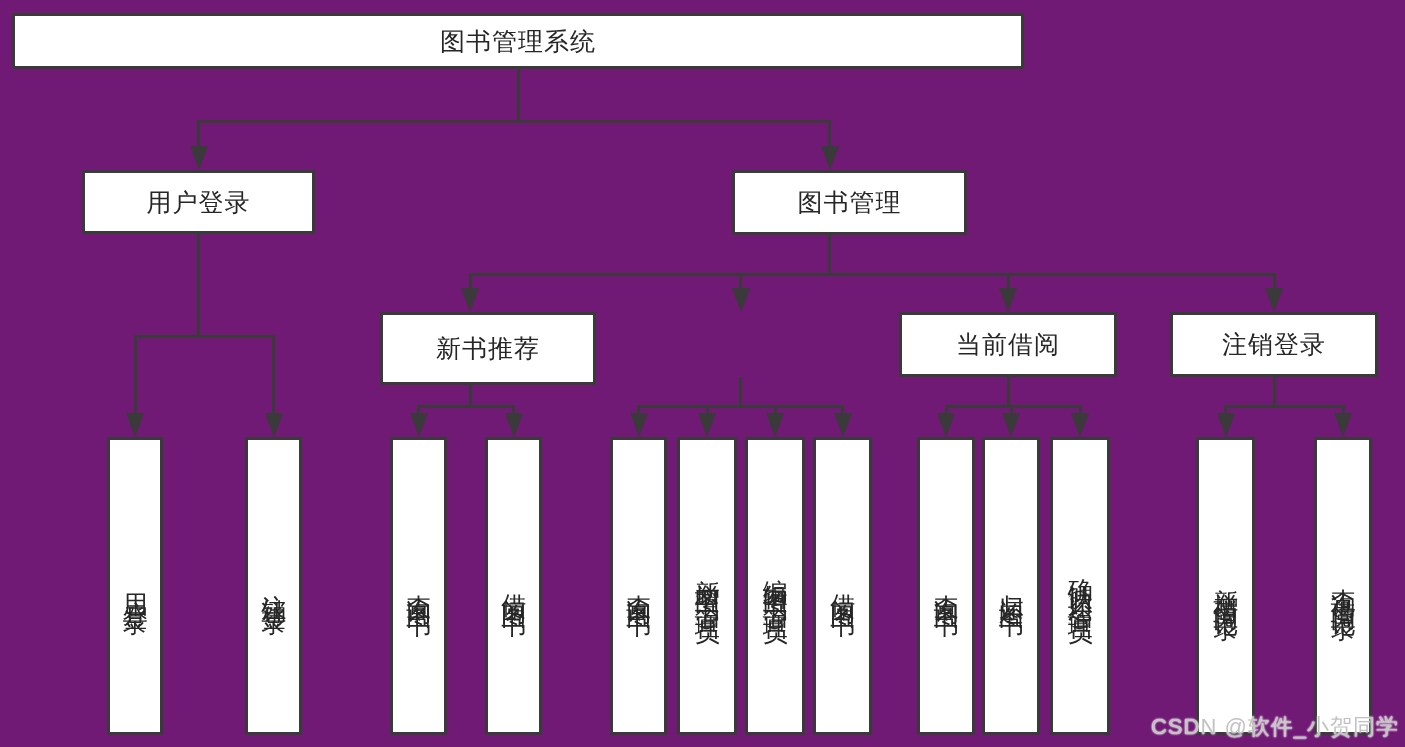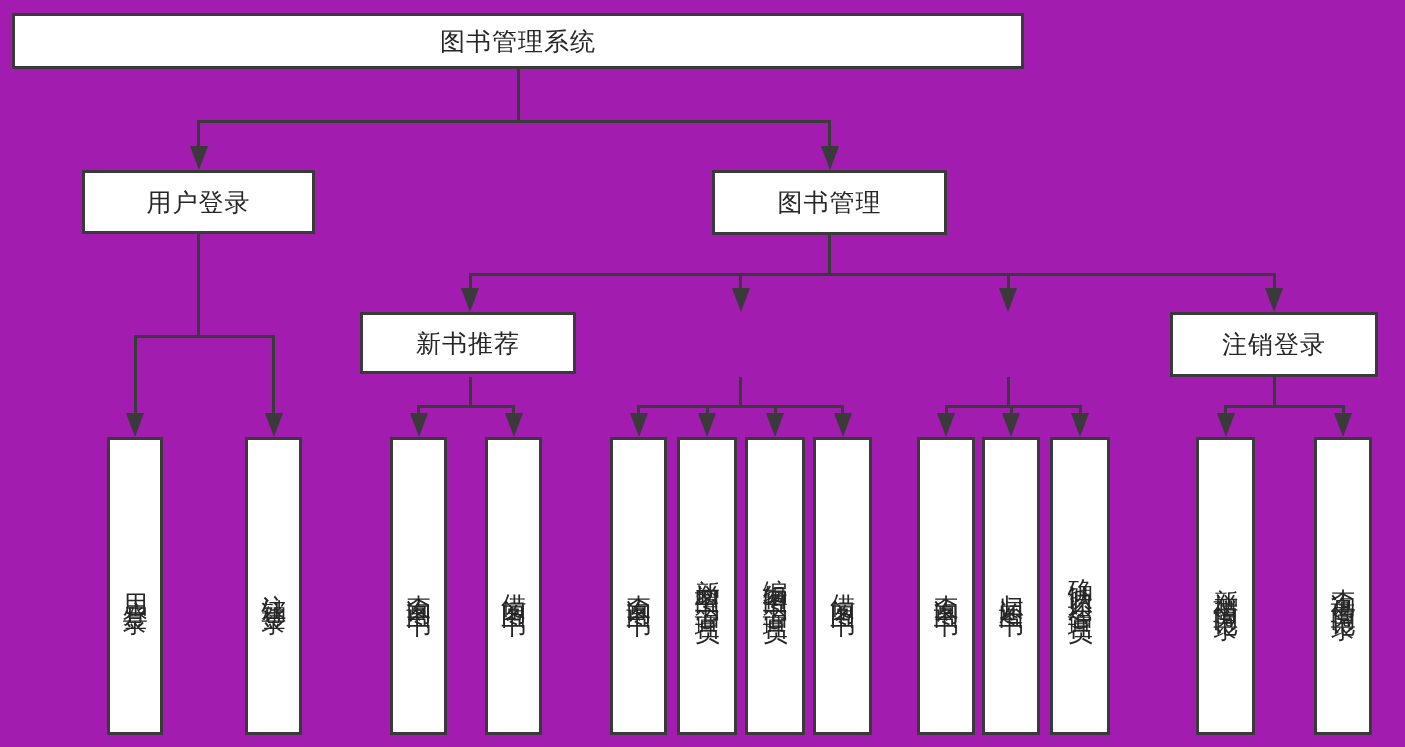--- a/index.html
+++ b/index.html
@@ -1,17 +1,17 @@
 <!DOCTYPE html>
 <html style="--line: #3a3a3a; --wm: #c2c2c2;"><head>
 <meta charset="utf-8">
 <style>
   html,body{margin:0;padding:0;background:#fff;}
   body{width:1405px;height:747px;overflow:hidden;}
-  .canvas{position:relative;width:1405px;height:747px;background:#a21caf;
+  .canvas{position:relative;width:1405px;height:747px;background:#701a75;
           font-family:"Liberation Sans",sans-serif;color:#262626;}
   .box{position:absolute;box-sizing:border-box;border:3px solid var(--line,#3a3a3a);
        background:#fff;display:flex;align-items:center;justify-content:center;}
   .lbl{font-size:25px;letter-spacing:1px;white-space:nowrap;}
   .vlbl{writing-mode:vertical-rl;text-orientation:mixed;font-size:25px;
         letter-spacing:6px;line-height:1.1;}
   .line{position:absolute;background:var(--line,#3a3a3a);}
   .arrow{position:absolute;width:0;height:0;
          border-left:9px solid transparent;border-right:9px solid transparent;
          border-top:24px solid var(--line,#3a3a3a);}
@@ -83,26 +83,29 @@
   <div class="arrow" style="left:1217px;top:413px"></div>
   <div class="arrow" style="left:1334px;top:413px"></div>
 
   <div class="box" style="left:12px;top:13px;width:1012px;height:56px">
     <span class="lbl">图书管理系统</span>
   </div>
 
   <div class="box" style="left:82px;top:170px;width:233px;height:64px">
     <span class="lbl">用户登录</span>
   </div>
-  <div class="box" style="left:712px;top:170px;width:235px;height:65px">
+  <div class="box" style="left:732px;top:170px;width:235px;height:65px">
     <span class="lbl">图书管理</span>
   </div>
 
-  <div class="box" style="left:360px;top:312px;width:216px;height:62px">
+  <div class="box" style="left:380px;top:312px;width:216px;height:73px">
     <span class="lbl">新书推荐</span>
+  </div>
+  <div class="box" style="left:899px;top:312px;width:218px;height:65px">
+    <span class="lbl">当前借阅</span>
   </div>
   <div class="box" style="left:1170px;top:312px;width:208px;height:65px">
     <span class="lbl">注销登录</span>
   </div>
 
   <div class="box" style="left:107px;top:437px;width:56px;height:298px">
     <span class="vlbl">用户登录</span>
   </div>
   <div class="box" style="left:245px;top:437px;width:57px;height:298px">
     <span class="vlbl">注销登录</span>
@@ -138,14 +141,15 @@
     <span class="vlbl">确认归还（管理员）</span>
   </div>
 
   <div class="box" style="left:1196px;top:437px;width:59px;height:298px">
     <span class="vlbl">新增借阅记录</span>
   </div>
   <div class="box" style="left:1314px;top:437px;width:58px;height:298px">
     <span class="vlbl">查询借阅记录</span>
   </div>
 
+  <div class="watermark">CSDN @软件_小贺同学</div>
 
 </div>
 
 </body></html>

